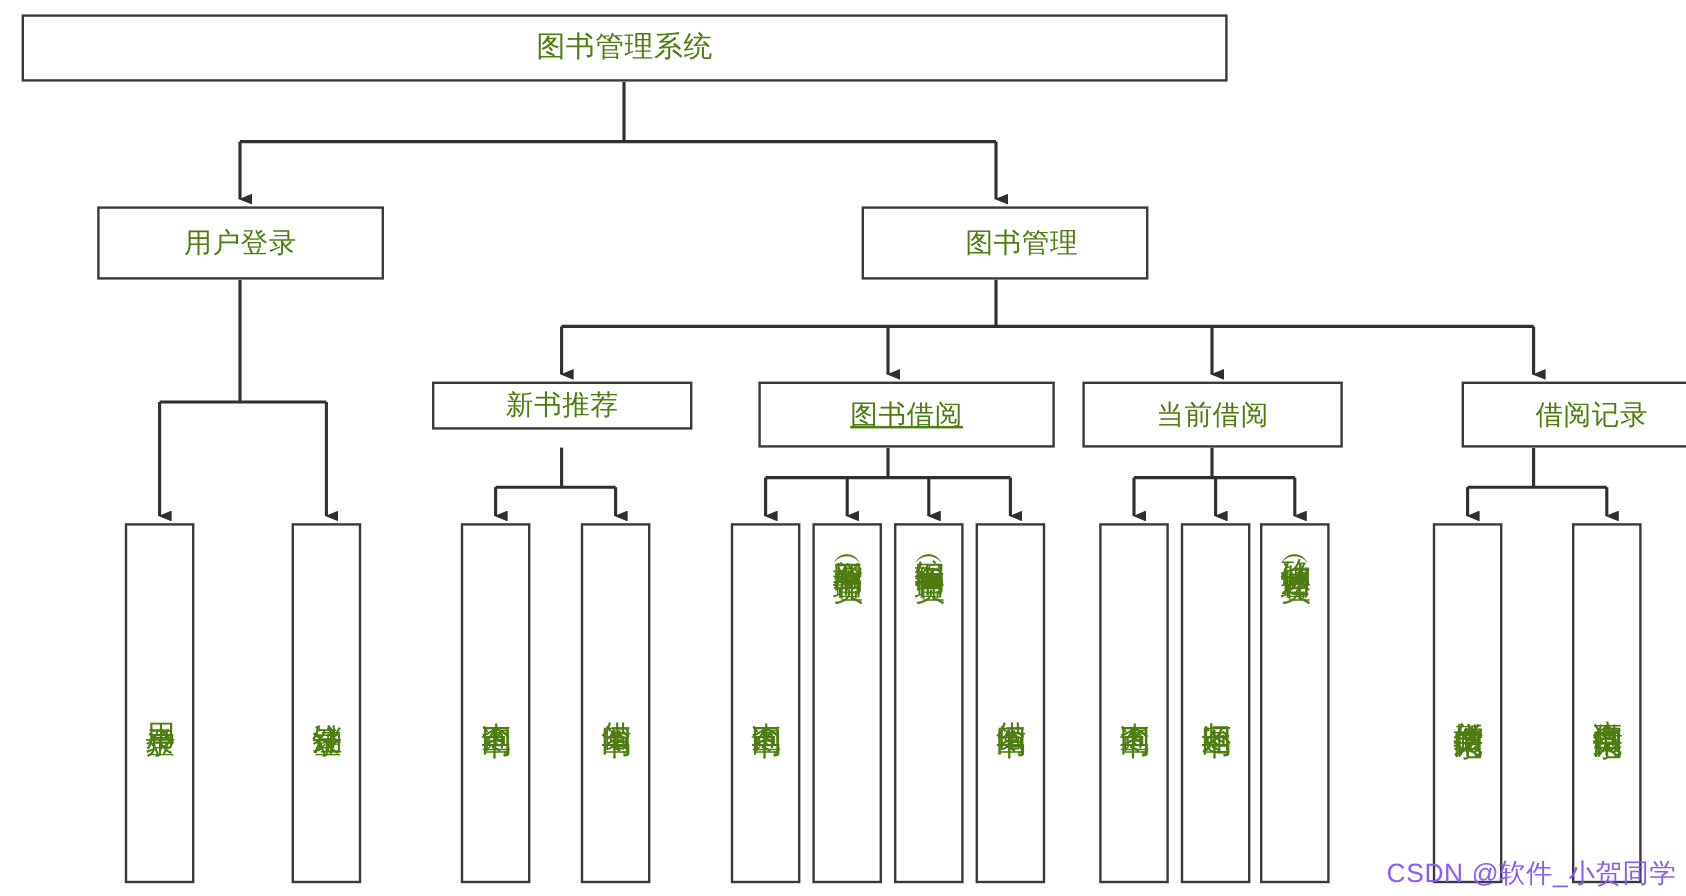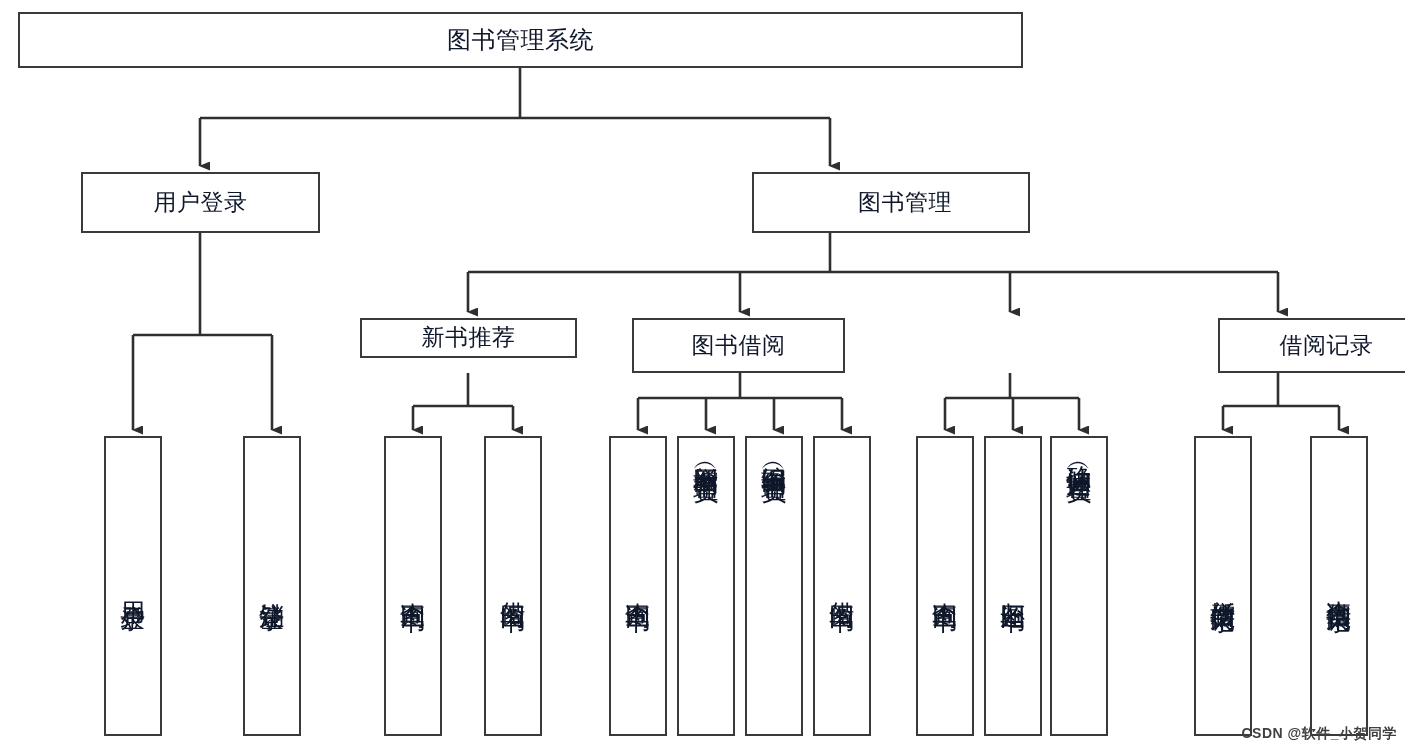--- a/index.html
+++ b/index.html
@@ -15,21 +15,21 @@
     width: 1405px;
     height: 747px;
     background: #ffffff;
     overflow: hidden;
   }
   .node {
     position: absolute;
     box-sizing: border-box;
     border: 2.5px solid #3a3a3a;
     background: #ffffff;
-    color: #0f172a;
+    color: #4d7c0f;
     display: flex;
     align-items: center;
     justify-content: center;
     text-align: left;
   }
   .node-h {
     font-size: 23px;
     letter-spacing: 0.5px;
     line-height: 1.1;
   }
@@ -60,25 +60,24 @@
     left: 0;
     top: 0;
     width: 1405px;
     height: 747px;
     pointer-events: none;
   }
   .watermark {
     position: absolute;
     right: 8px;
     bottom: 4px;
-    font-size: 14px;
-    color: #404040;
+    font-size: 22px;
+    color: #8b5cf6;
     letter-spacing: 0.5px;
     white-space: nowrap;
-    font-weight: bold;
   }
 </style>
 </head>
 <body>
 
 <div id="canvas">
 
   <svg class="edges" viewBox="0 0 1405 747" xmlns="http://www.w3.org/2000/svg">
     <defs>
       <marker id="arw" markerWidth="9" markerHeight="11" refX="4.5" refY="10" orient="auto" markerUnits="userSpaceOnUse">
@@ -131,29 +130,32 @@
     </g>
   </svg>
 
   <div class="node node-h node-root" style="left:18px; top:12px; width:1005px; height:56px;">
     <span>图书管理系统</span>
   </div>
 
   <div class="node node-h" style="left:81px; top:172px; width:239px; height:61px;">
     <span>用户登录</span>
   </div>
-  <div class="node node-h" style="left:752px; top:172px; width:278px; height:61px;padding-left:28px;">
+  <div class="node node-h" style="left:718px; top:172px; width:239px; height:61px;padding-left:28px;">
     <span>图书管理</span>
   </div>
 
   <div class="node node-h" style="left:360px; top:318px; width:217px; height:40px;">
     <span>新书推荐</span>
   </div>
-  <div class="node node-h" style="left:632px; top:318px; width:213px; height:55px;">
+  <div class="node node-h" style="left:632px; top:318px; width:247px; height:55px;text-decoration:underline;">
     <span>图书借阅</span>
+  </div>
+  <div class="node node-h" style="left:902px; top:318px; width:217px; height:55px;">
+    <span>当前借阅</span>
   </div>
   <div class="node node-h" style="left:1170px; top:318px; width:217px; height:55px;margin-left:48px;">
     <span>借阅记录</span>
   </div>
 
   <div class="node node-v" style="left:104px; top:436px; width:58px; height:300px;">
     <span class="vtext">用户登录</span>
   </div>
   <div class="node node-v" style="left:243px; top:436px; width:58px; height:300px;">
     <span class="vtext">注销登录</span>

